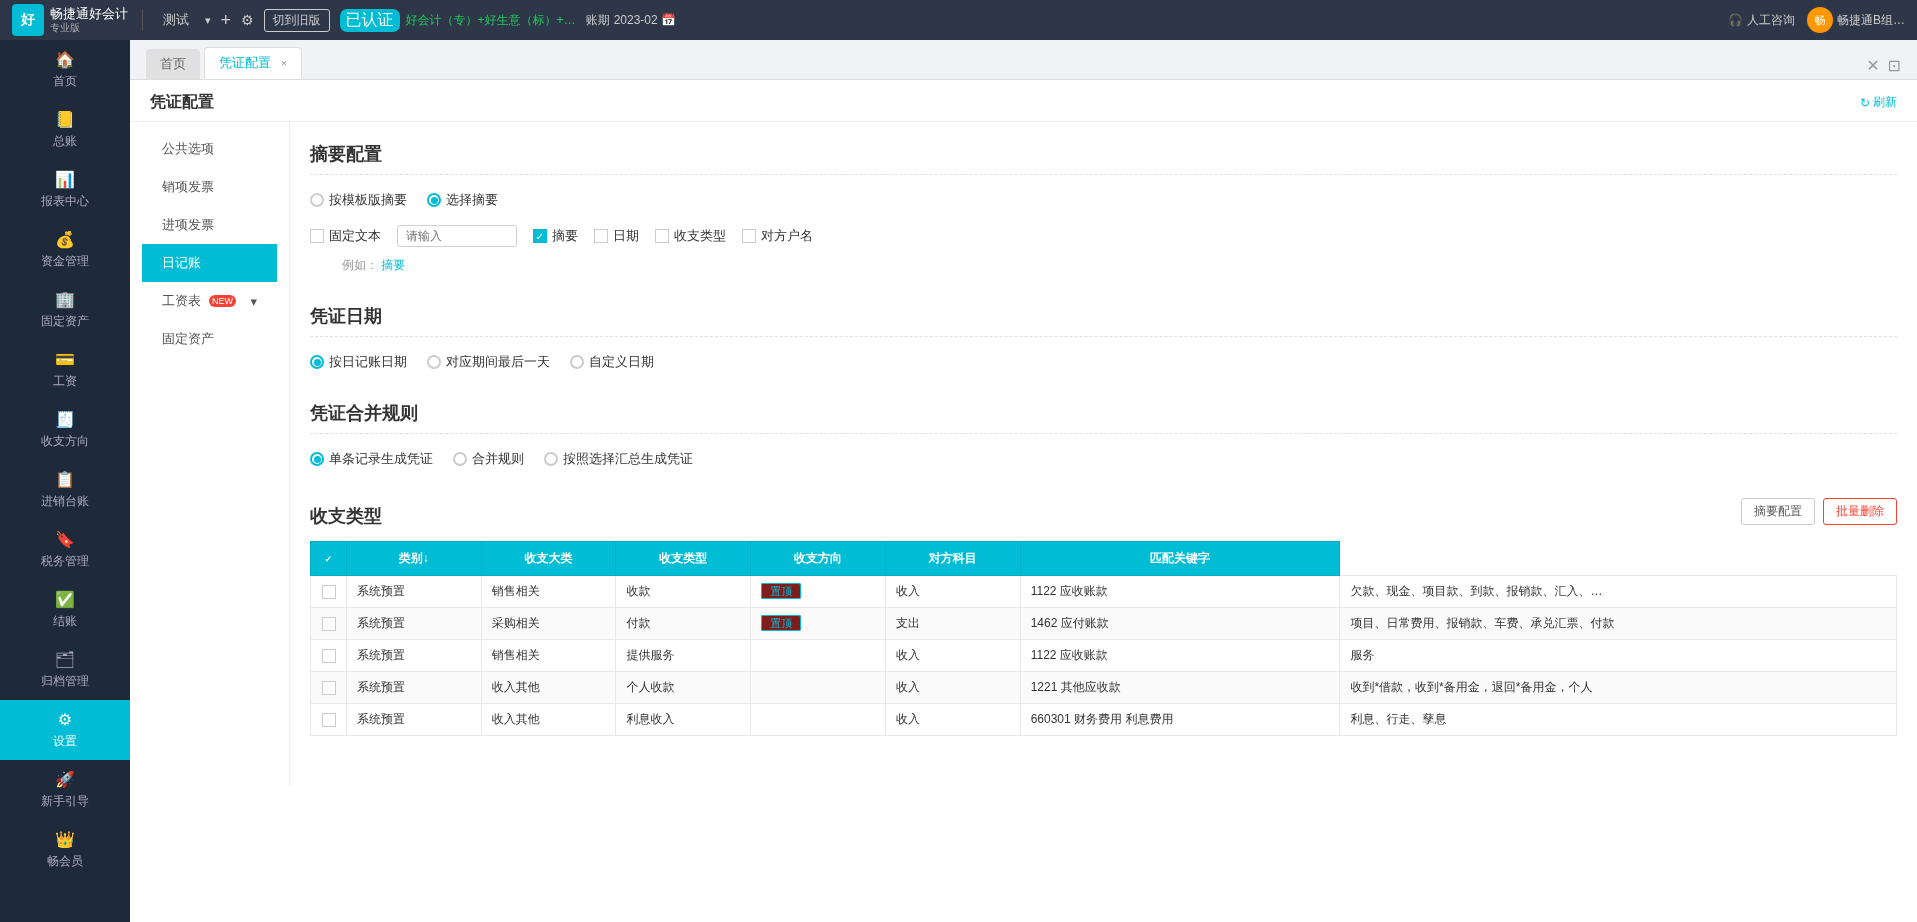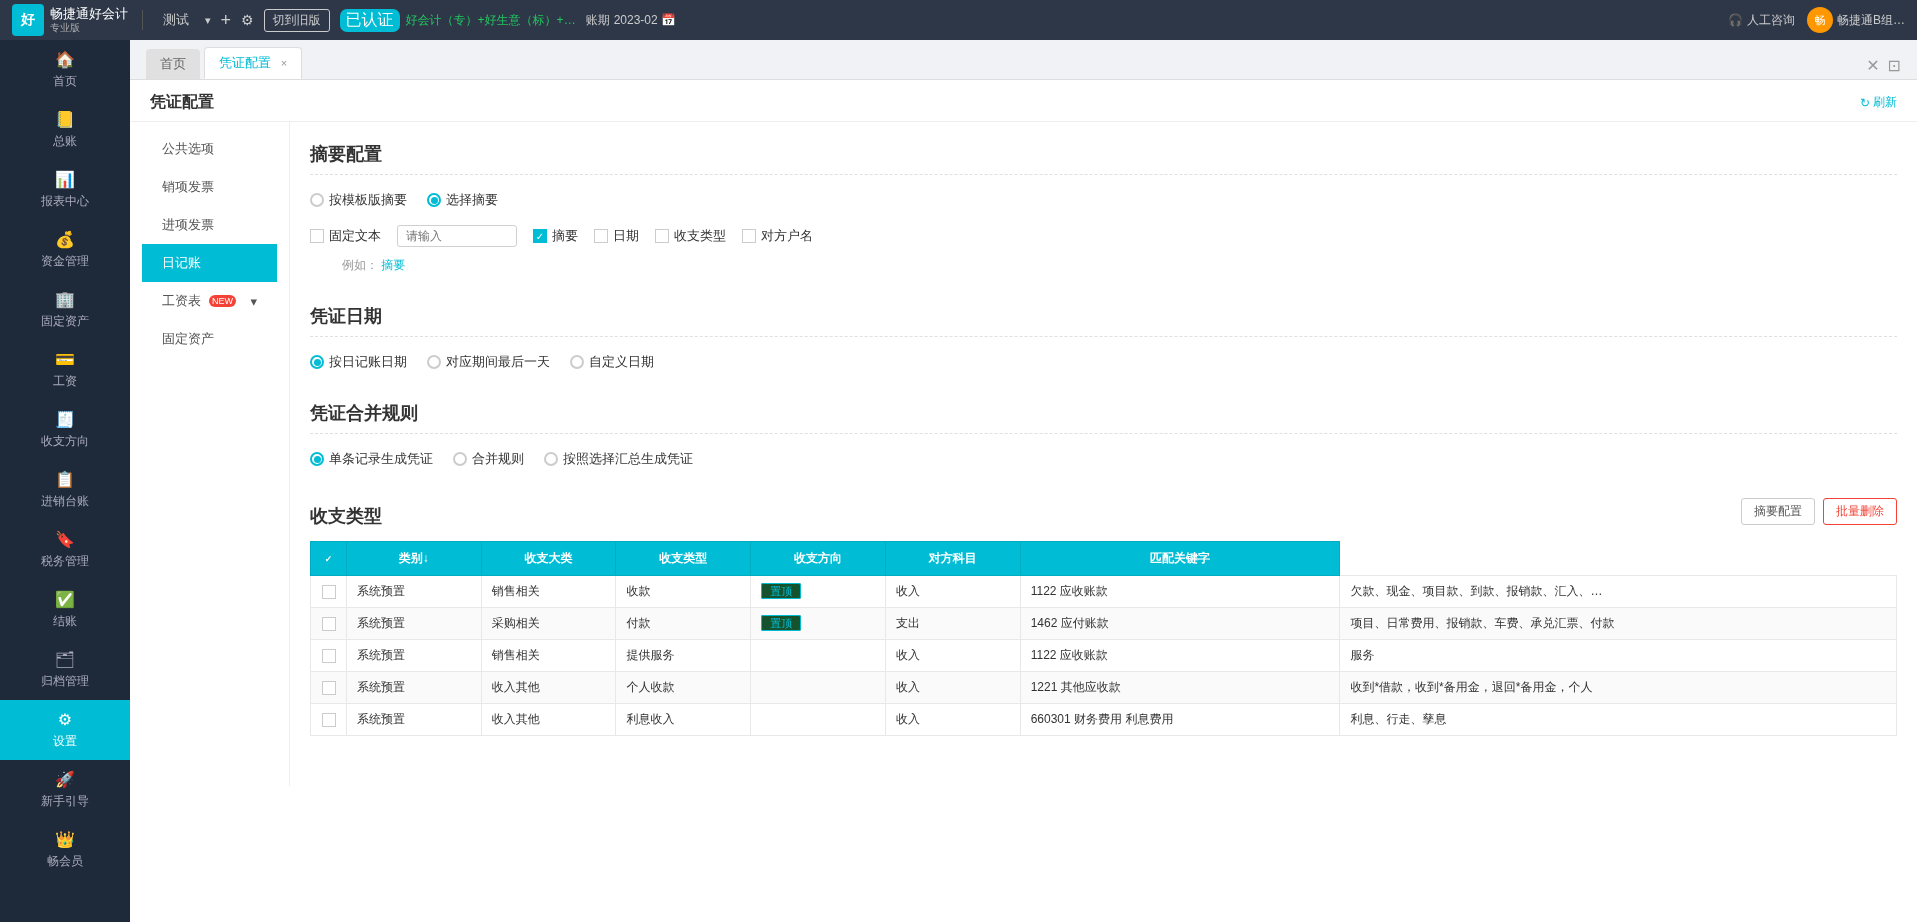--- a/index.html
+++ b/index.html
@@ -89,21 +89,21 @@
     .table-toolbar { display: flex; justify-content: flex-end; gap: 8px; margin-bottom: 8px; }
     .btn-outline { border: 1px solid #ccc; background: white; padding: 4px 12px; border-radius: 3px; font-size: 12px; cursor: pointer; color: #555; }
     .btn-danger-outline { border: 1px solid #f44336; background: white; padding: 4px 12px; border-radius: 3px; font-size: 12px; cursor: pointer; color: #f44336; }
 
     .data-table { width: 100%; border-collapse: collapse; font-size: 12px; }
     .data-table th { background: #00bcd4; color: white; padding: 8px 10px; text-align: center; border: 1px solid #00acc1; white-space: nowrap; }
     .data-table td { padding: 7px 10px; border: 1px solid #e8e8e8; }
     .data-table tr:nth-child(even) td { background: #fafafa; }
     .data-table tr td:first-child { width: 36px; }
 
-    .tag-blue { background: #14532d; border: 1px solid #00bcd4; color: #00bcd4; padding: 1px 8px; border-radius: 2px; font-size: 11px; cursor: pointer; }
+    .tag-blue { background: #7f1d1d; border: 1px solid #00bcd4; color: #00bcd4; padding: 1px 8px; border-radius: 2px; font-size: 11px; cursor: pointer; }
     .text-left { text-align: left !important; }
     .win-btn { background: none; border: none; font-size: 16px; cursor: pointer; color: #999; }
   </style>
 </head>
 <body>
 
 <div class="top-bar">
   <div class="top-bar-logo">
     <div class="logo-icon">好</div>
     <div class="logo-text">

